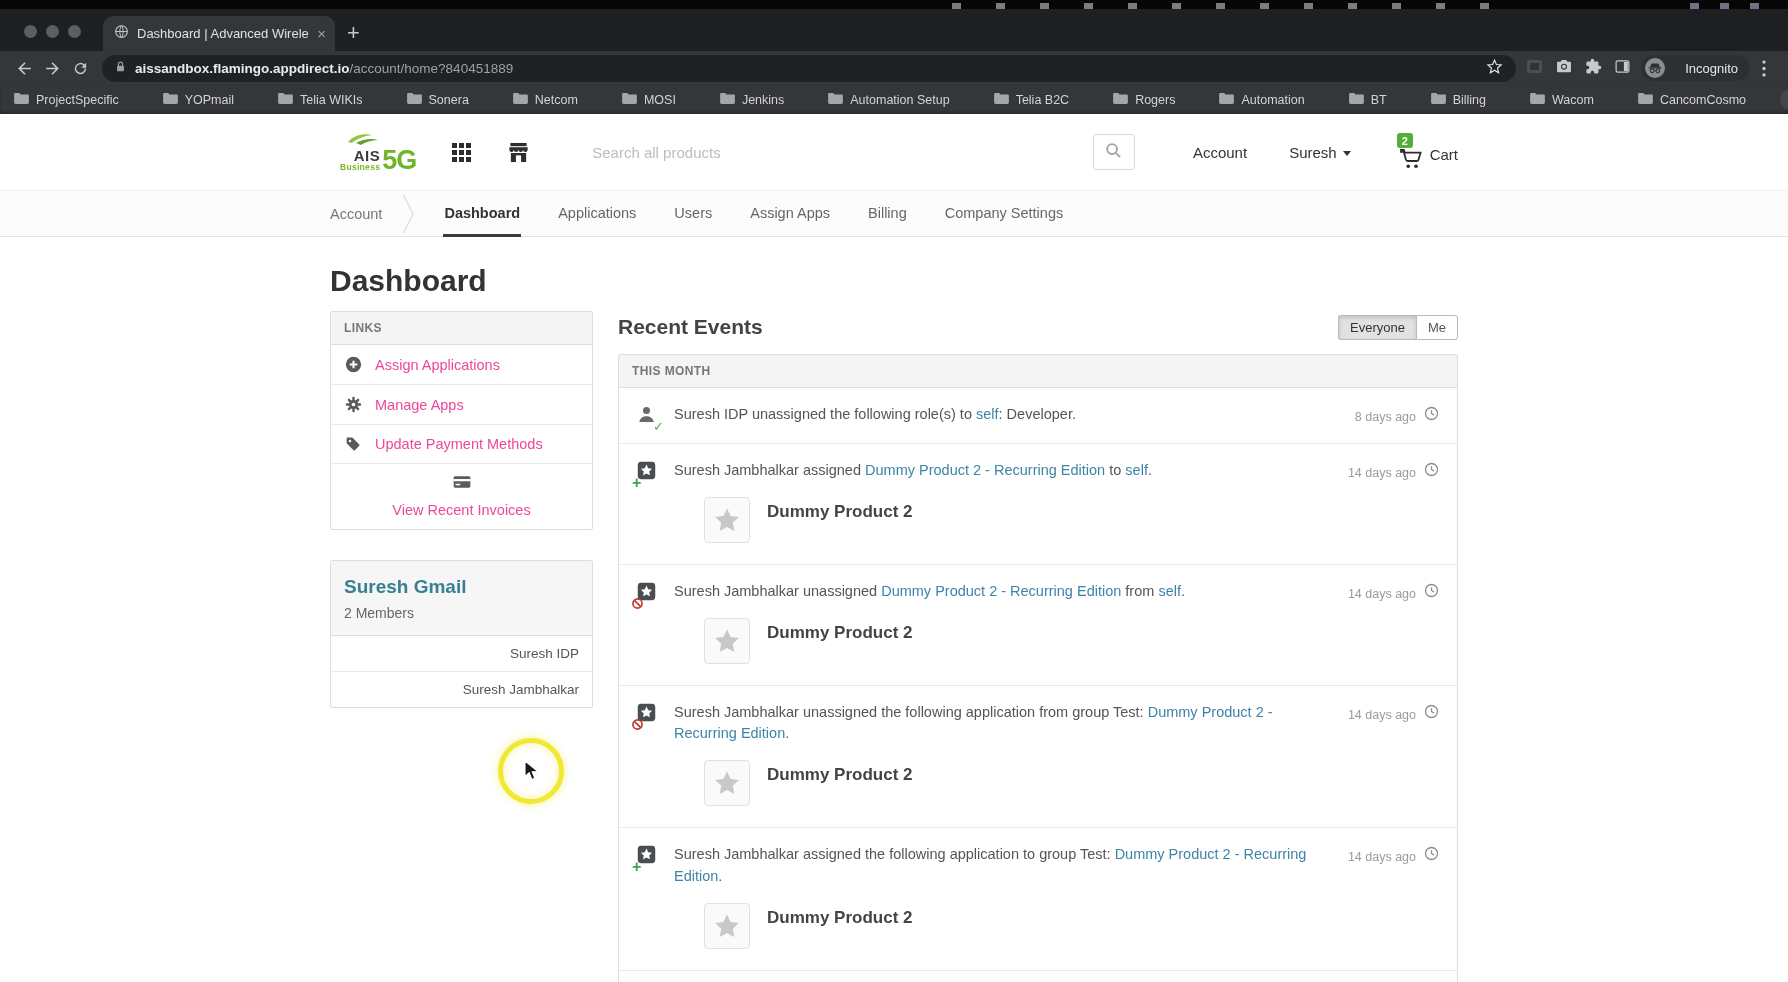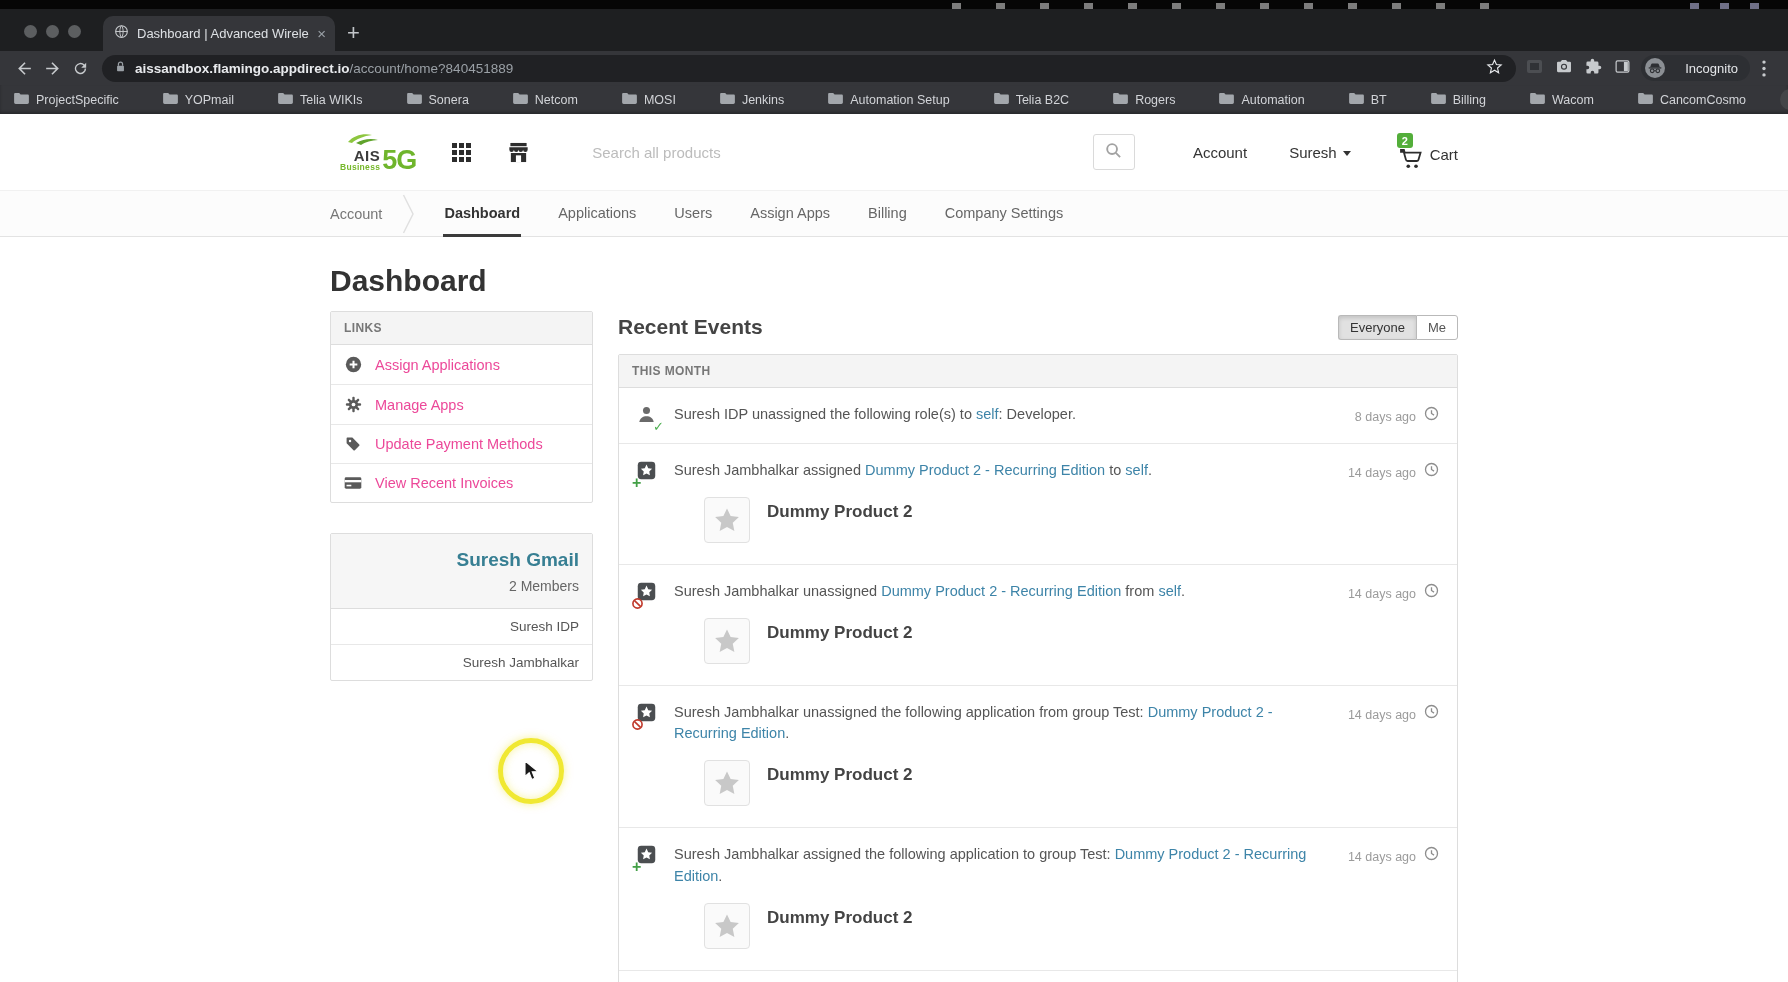--- a/index.html
+++ b/index.html
@@ -81,25 +81,25 @@
   
   .page-title { font-size:30px; font-weight:bold; color:#333; margin:27px 0 13px; }
   .columns { display:flex; gap:25px; align-items:flex-start; }
   .left-col { width:263px; flex:none; }
   .right-col { flex:1; min-width:0; }
 
   .panel { border:1px solid #ddd; border-radius:2px; background:#fff; }
   .panel-header { background:#f4f4f4; border-bottom:1px solid #ddd; padding:9px 13px;
     font-size:12px; font-weight:bold; color:#777; letter-spacing:.4px; }
   .link-row { display:flex; align-items:center; gap:13px; padding:11px 13px; font-size:14.5px; color:#ec4899; border-bottom:1px solid #e8e8e8; }
-  .link-row:last-child { border-bottom:none; }
+  .link-row:last-child { border-bottom:none;flex-direction:column; }
   .link-row .ico { width:18px; display:flex; justify-content:center; }
 
   .group-panel { margin-top:30px; }
-  .group-head { background:#f6f6f6; border-bottom:1px solid #ddd; padding:15px 13px 14px;text-align:right; }
+  .group-head { background:#f6f6f6; border-bottom:1px solid #ddd; padding:15px 13px 14px; }
   .group-title { color:#377f93; font-size:19px; font-weight:bold; }
   .group-sub { color:#666; font-size:14px; margin-top:7px; }
   .member-row { padding:10px 13px; font-size:13.5px; color:#555; border-bottom:1px solid #e8e8e8;text-align:right; }
   .member-row:last-child { border-bottom:none; }
 
   .events-head { display:flex; align-items:flex-start; justify-content:space-between; margin:4px 0 14px; }
   .events-title { font-size:21px; font-weight:bold; color:#444; }
   .toggle-group { display:flex; }
   .toggle-btn { padding:4px 11px; font-size:13px; color:#555; background:#fff; border:1px solid #b9b9b9; }
   .toggle-btn:first-child { border-radius:3px 0 0 3px; border-right:none; }

